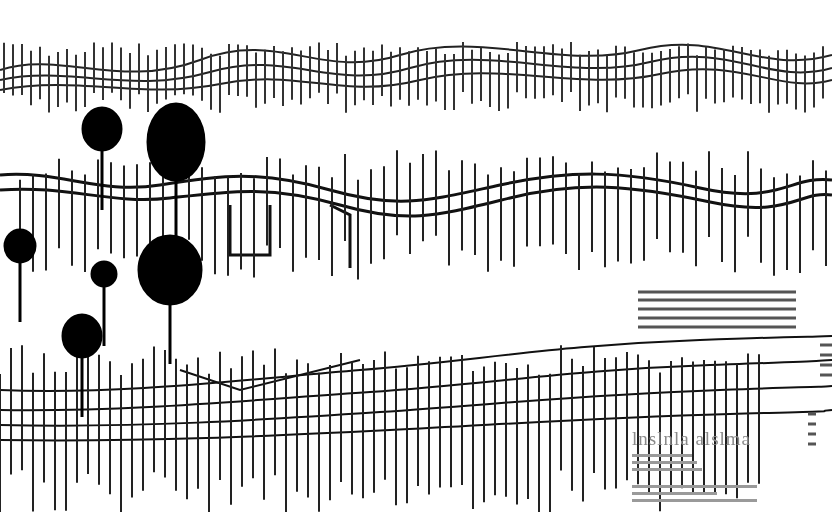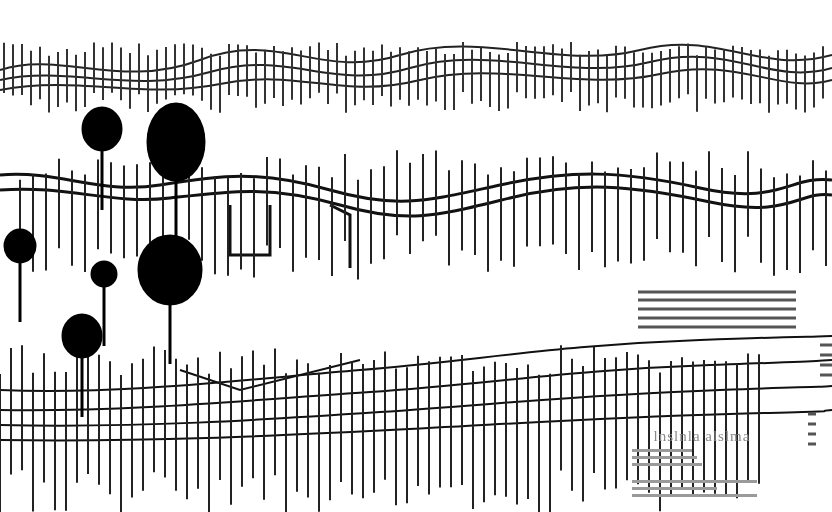--- a/index.html
+++ b/index.html
@@ -1,19 +1,19 @@
 <!DOCTYPE html>
 <html><head>
 <meta charset="utf-8">
 <style>
   html, body { margin: 0; padding: 0; background: #ffffff; }
   body { width: 832px; height: 512px; overflow: hidden; position: relative; font-family: "Liberation Sans", sans-serif; }
   #canvas { position: absolute; left: 0; top: 0; width: 832px; height: 512px; }
   .pseudo-text-block { position: absolute; font-family: "Liberation Serif", serif; color: #6f6f6f; }
-  .pseudo-title { font-size: 15px; letter-spacing: 1px; color: #8a8a8a; filter: blur(0.6px); text-align: center; }
+  .pseudo-title { font-size: 19px; letter-spacing: 1px; color: #8a8a8a; filter: blur(0.6px); }
   .pseudo-line { height: 3px; background: #9a9a9a; margin: 4px 0; filter: blur(0.5px); }
 </style>
 </head>
 <body>
 
 <svg id="canvas" viewBox="0 0 832 512" xmlns="http://www.w3.org/2000/svg">
   <g id="top-band" stroke="#222" fill="none" stroke-width="2">
     <path d="M0 70 C60 50 120 90 200 60 S 320 80 400 55 S 560 70 640 50 S 760 75 832 55"></path>
     <path d="M0 80 C70 65 130 95 210 72 S 330 92 410 68 S 570 82 650 62 S 770 86 832 68"></path>
     <path d="M0 90 C80 75 140 100 220 84 S 340 100 420 80 S 580 92 660 74 S 780 95 832 80"></path>

